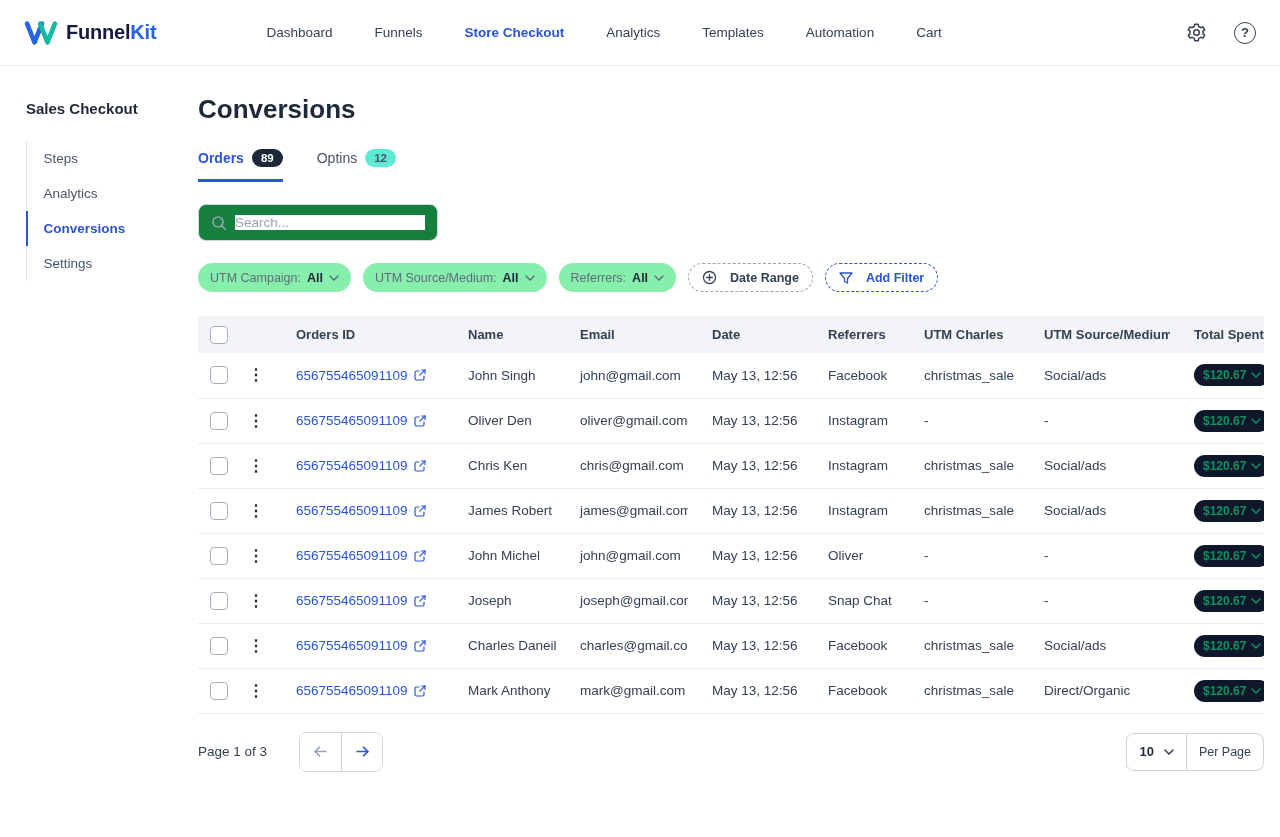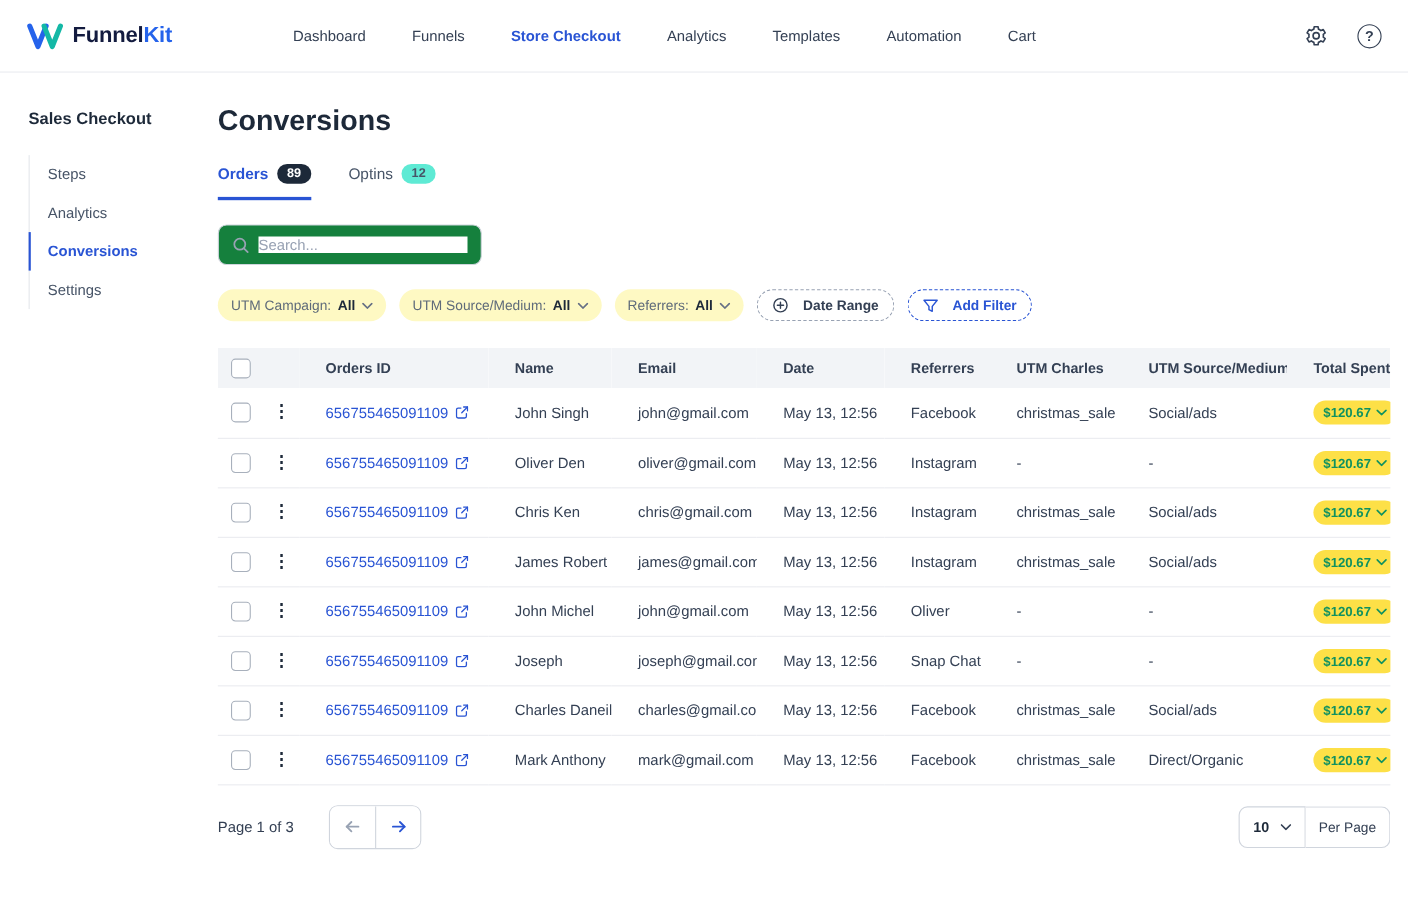--- a/index.html
+++ b/index.html
@@ -38,41 +38,41 @@
   .badge.dark { background:#1d2939; color:#fff; }
   .badge.gray { background:#5eead4; color:#475467; }
 
   
   .search-box { width:240px; height:37px; border:1px solid #d0d5dd; border-radius:8px; display:flex; align-items:center; padding:0 12px; gap:8px; margin-bottom:22px; background:#15803d; }
   .search-box input { border:none; outline:none; flex:1; font-size:13.5px; font-family:inherit; color:#344054; }
   .search-box input::placeholder { color:#98a2b3; }
 
   
   .filters { display:flex; align-items:center; gap:12px; margin-bottom:24px; }
-  .chip { height:29px; background:#fef9c3; border-radius:999px; display:flex; align-items:center; gap:6px; padding:0 12px; font-size:12.5px; color:#5f6b7a; cursor:pointer; }
+  .chip { height:29px; background:#86efac; border-radius:999px; display:flex; align-items:center; gap:6px; padding:0 12px; font-size:12.5px; color:#5f6b7a; cursor:pointer; }
   .chip b { color:#1d2939; font-weight:700; }
   .chip .chev { color:#667085; }
   .pill-dashed { height:29px; border:1px dashed #98a2b3; border-radius:999px; display:flex; align-items:center; gap:13px; padding:0 13px; font-size:12.5px; font-weight:600; color:#344054; background:#fff; cursor:pointer; }
   .pill-dashed.blue { border-color:#2954d4; color:#2954d4; }
 
   
   table { width:100%; border-collapse:collapse; table-layout:fixed; }
   col.c-check { width:42px; } col.c-kebab { width:32px; } col.c-order { width:172px; }
   col.c-name { width:112px; } col.c-email { width:132px; } col.c-date { width:116px; }
   col.c-ref { width:96px; } col.c-camp { width:120px; } col.c-src { width:150px; } col.c-total { width:94px; }
   thead tr { background:#f2f4f7; height:37px; }
   th { text-align:left; font-size:13px; font-weight:700; color:#344054; padding:0 8px 0 24px; white-space:nowrap; overflow:hidden; }
   th.tight, td.tight { padding:0; text-align:center; }
   tbody tr { height:45px; border-bottom:1px solid #eaecf0; }
   td { font-size:13.5px; color:#344054; padding:0 8px 0 24px; white-space:nowrap; overflow:hidden; }
   .order-link { color:#2954d4; text-decoration:none; display:inline-flex; align-items:center; gap:6px; cursor:pointer; }
   .kebab { font-size:16px; font-weight:700; color:#1d2939; cursor:pointer; line-height:1; }
   input[type="checkbox"] { appearance:none; -webkit-appearance:none; width:18px; height:18px; border:1.6px solid #a8b0bc; border-radius:4px; background:#fff; cursor:pointer; vertical-align:middle; }
   td.total-cell, th.total-cell { padding:0 8px 0 24px; }
-  .total-pill { background:#fde047; color:#0f9160; border-radius:999px; padding:4px 9px; font-size:12px; font-weight:700; display:inline-flex; align-items:center; gap:5px; cursor:pointer; }
+  .total-pill { background:#0f172a; color:#0f9160; border-radius:999px; padding:4px 9px; font-size:12px; font-weight:700; display:inline-flex; align-items:center; gap:5px; cursor:pointer; }
 
   
   .foot { display:flex; align-items:center; margin-top:18px; }
   .page-label { font-size:13.5px; color:#344054; margin-right:32px; }
   .pager { display:flex; border:1px solid #d0d5dd; border-radius:8px; overflow:hidden; }
   .pager button { width:41px; height:38px; background:#fff; border:none; display:flex; align-items:center; justify-content:center; cursor:pointer; }
   .pager button + button { border-left:1px solid #d0d5dd; }
   .pager .prev { color:#98a2b3; }
   .pager .next { color:#2954d4; }
   .perpage { margin-left:auto; display:flex; border-radius:8px; }

